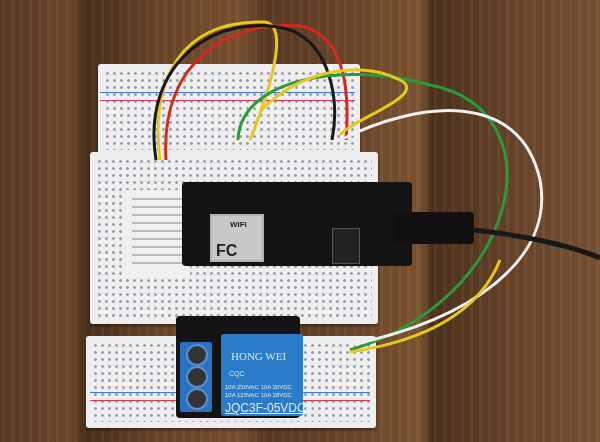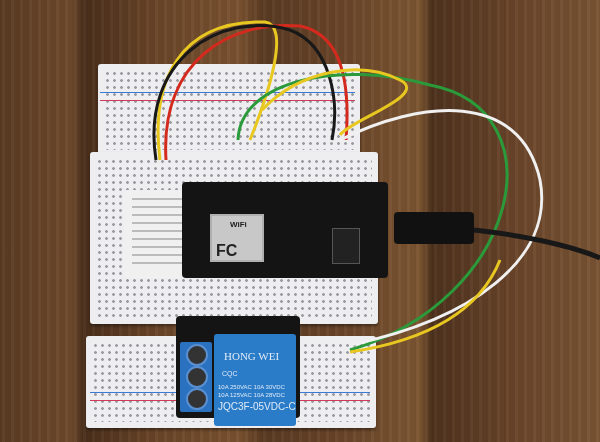--- a/index.html
+++ b/index.html
@@ -39,41 +39,41 @@
   </div>
 <div class="rail-red" style="left:100px;top:100px;width:255px;"></div>
 <div class="rail-blue" style="left:100px;top:92px;width:255px;"></div>
 <div class="rail-red" style="left:90px;top:400px;width:280px;"></div>
 <div class="rail-blue" style="left:90px;top:392px;width:280px;"></div>
 
 <div class="dht" style="left:124px;top:190px;width:66px;height:88px;">
     <div class="dht-grid"></div>
   </div>
 
-<div class="board" style="left:182px;top:182px;width:206px;height:96px;">
+<div class="board" style="left:182px;top:182px;width:206px;height:84px;padding-left:24px;">
   <div class="esp" style="left:28px;top:32px;width:50px;height:44px;">
     <span class="chip-label" style="left:18px;top:4px;">WiFi</span>
     <span class="chip-label" style="left:4px;top:26px;font-size:16px;">FC</span>
   </div>
   <div style="position:absolute;left:150px;top:46px;width:26px;height:34px;background:#222;border:1px solid #555;"></div>
 </div>
 <div class="usb" style="left:394px;top:212px;width:80px;height:32px;"></div>
 
 <div class="board" style="left:176px;top:316px;width:124px;height:102px;">
   <div class="term" style="left:4px;top:26px;width:32px;height:70px;">
     <div class="screw" style="left:6px;top:2px;"></div>
     <div class="screw" style="left:6px;top:24px;"></div>
     <div class="screw" style="left:6px;top:46px;"></div>
   </div>
-  <div class="relay" style="left:38px;top:18px;width:82px;height:92px;">
+  <div class="relay" style="left:45px;top:18px;width:82px;height:82px;">
     <span class="relay-text" style="left:10px;top:16px;font-size:11px;font-family:'Liberation Serif',serif;">HONG WEI</span>
     <span class="relay-text" style="left:8px;top:36px;font-size:7px;">CQC</span>
     <span class="relay-text" style="left:4px;top:50px;font-size:6px;">10A 250VAC  10A  30VDC</span>
     <span class="relay-text" style="left:4px;top:58px;font-size:6px;">10A 125VAC  10A  28VDC</span>
-    <span class="relay-text" style="left:4px;top:67px;font-size:10px;">JQC3F-05VDC-C</span>
+    <span class="relay-text" style="left:4px;top:67px;font-size:12px;text-decoration:underline;">JQC3F-05VDC-C</span>
   </div>
 </div>
 
 <svg width="600" height="442">
   <path d="M160 160 C150 80,180 20,265 22 C290 25,270 90,250 140" stroke="#e8c820" stroke-width="3" fill="none"></path>
   <path d="M166 160 C160 60,230 20,300 26 C345 35,350 90,346 140" stroke="#d42a1e" stroke-width="3" fill="none"></path>
   <path d="M156 160 C140 60,220 10,290 30 C330 45,340 100,332 140" stroke="#181818" stroke-width="3" fill="none"></path>
   <path d="M238 140 C240 80,340 60,430 85 C560 110,520 300,350 350" stroke="#2a9a3a" stroke-width="3" fill="none"></path>
   <path d="M262 110 C300 70,360 60,400 80 C430 95,350 120,340 135" stroke="#e8c820" stroke-width="3" fill="none"></path>
   <path d="M340 140 C420 100,520 90,540 180 C555 260,470 320,350 345" stroke="#f0f0f0" stroke-width="3" fill="none"></path>

